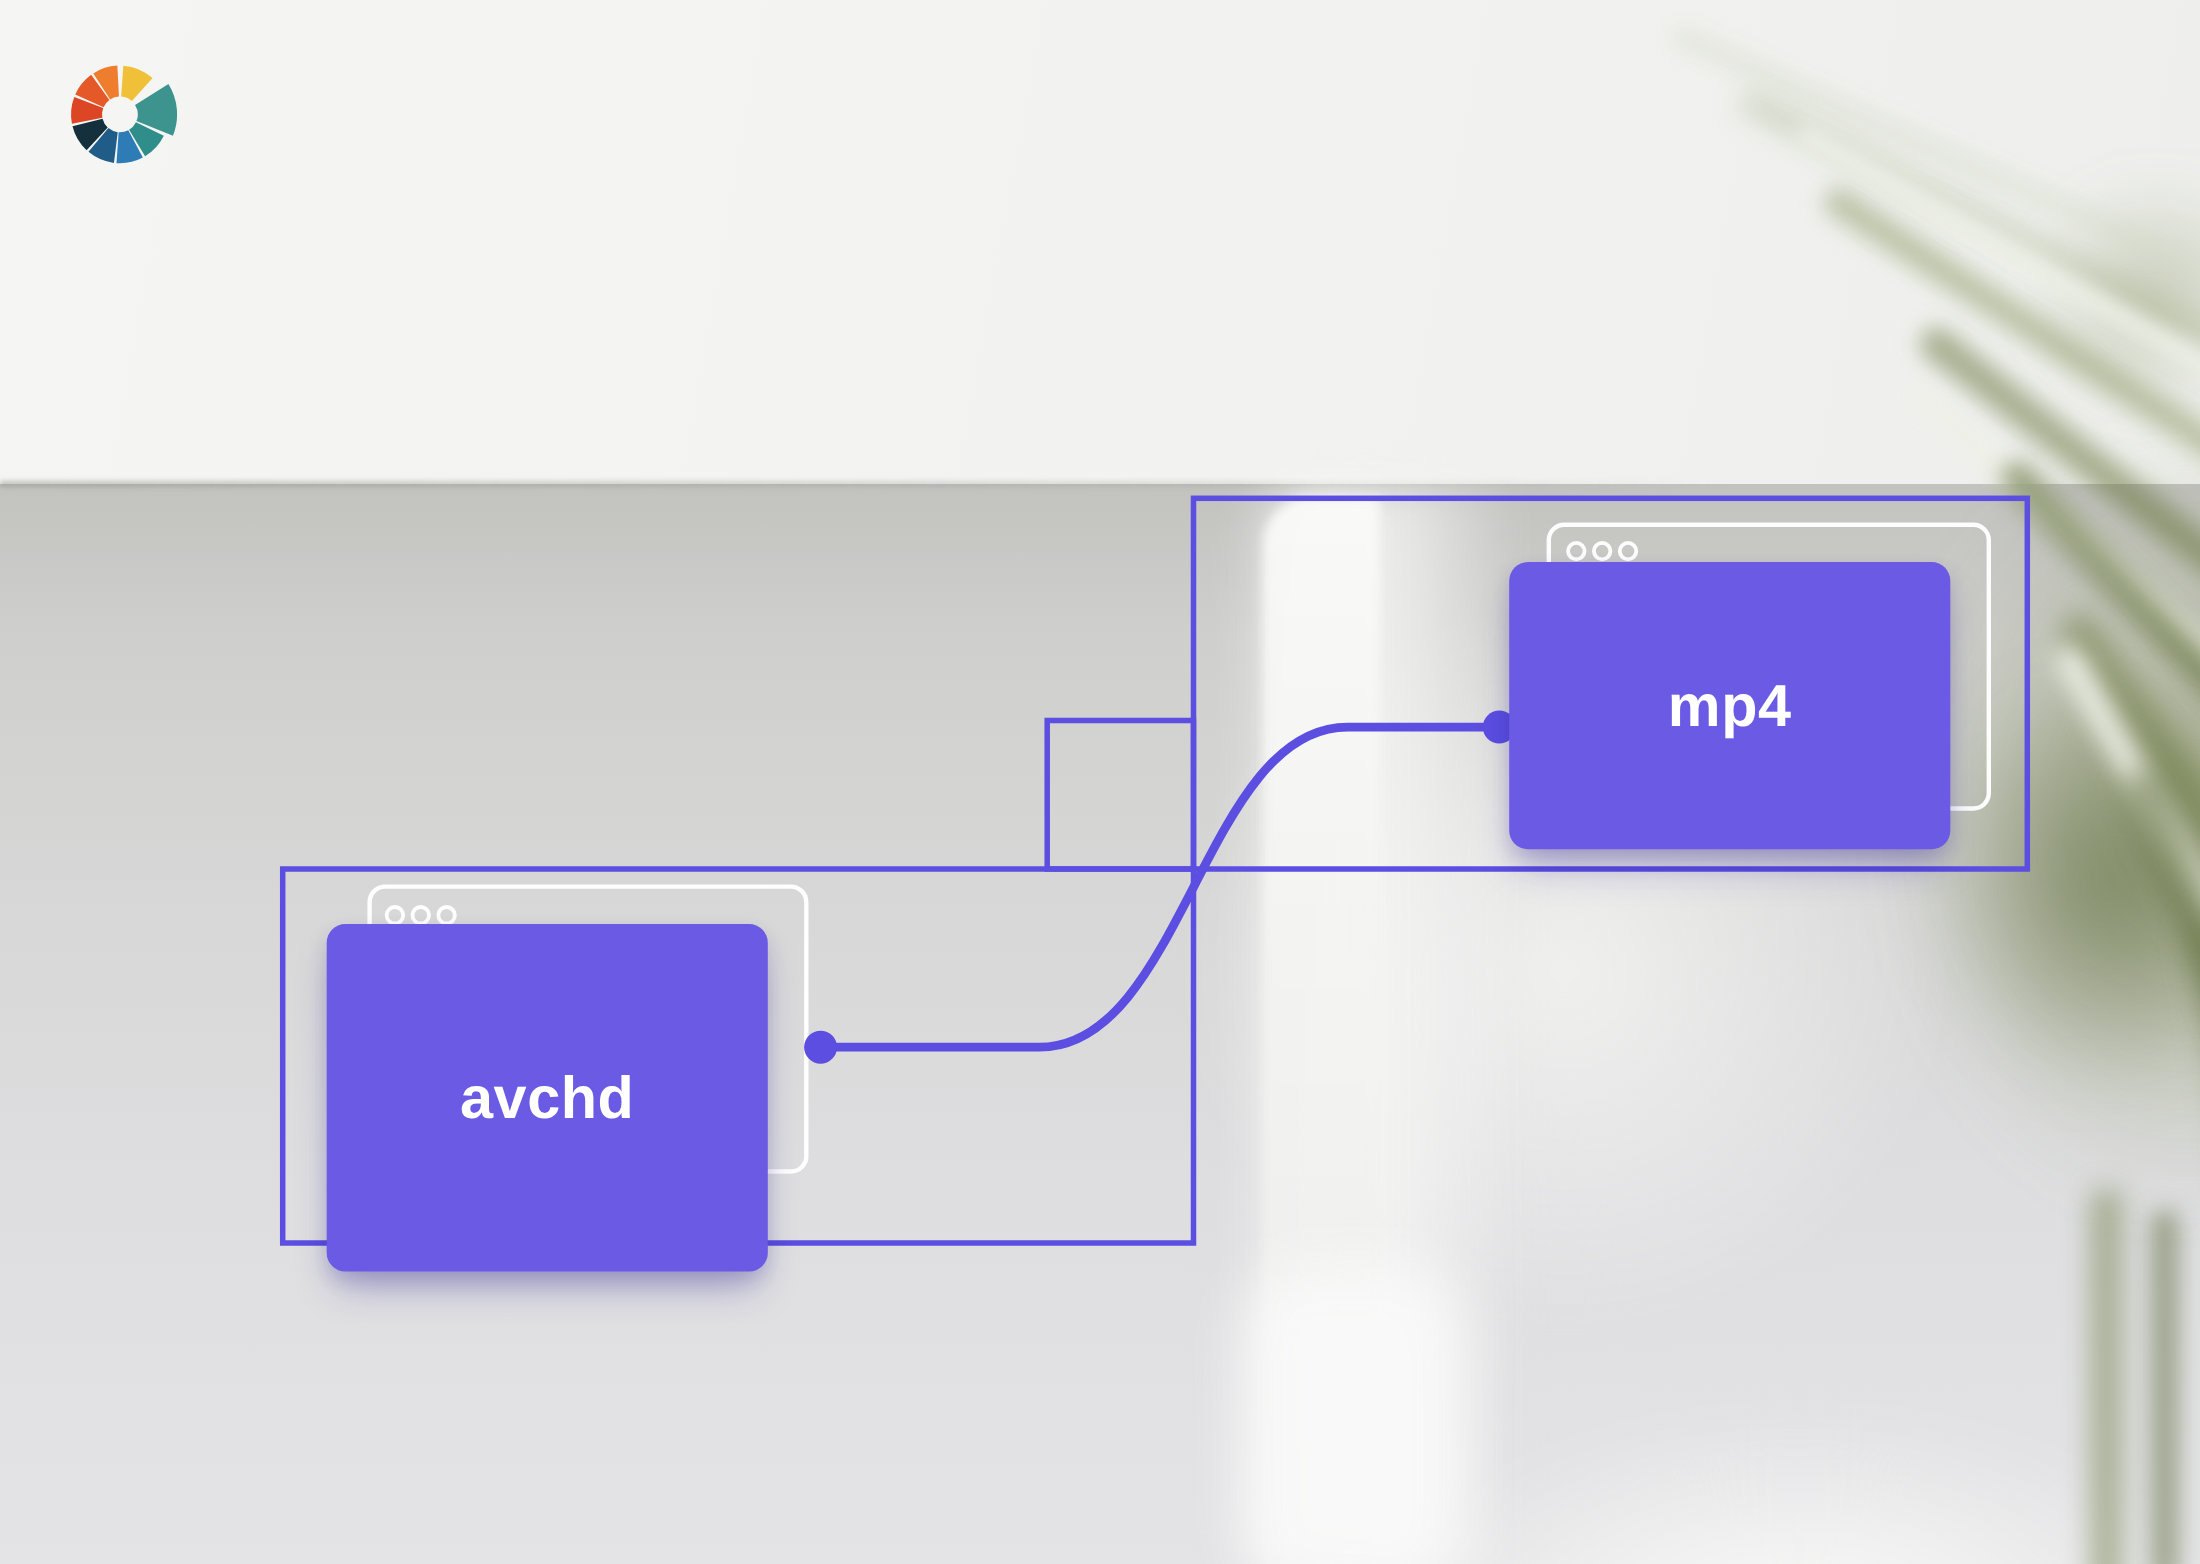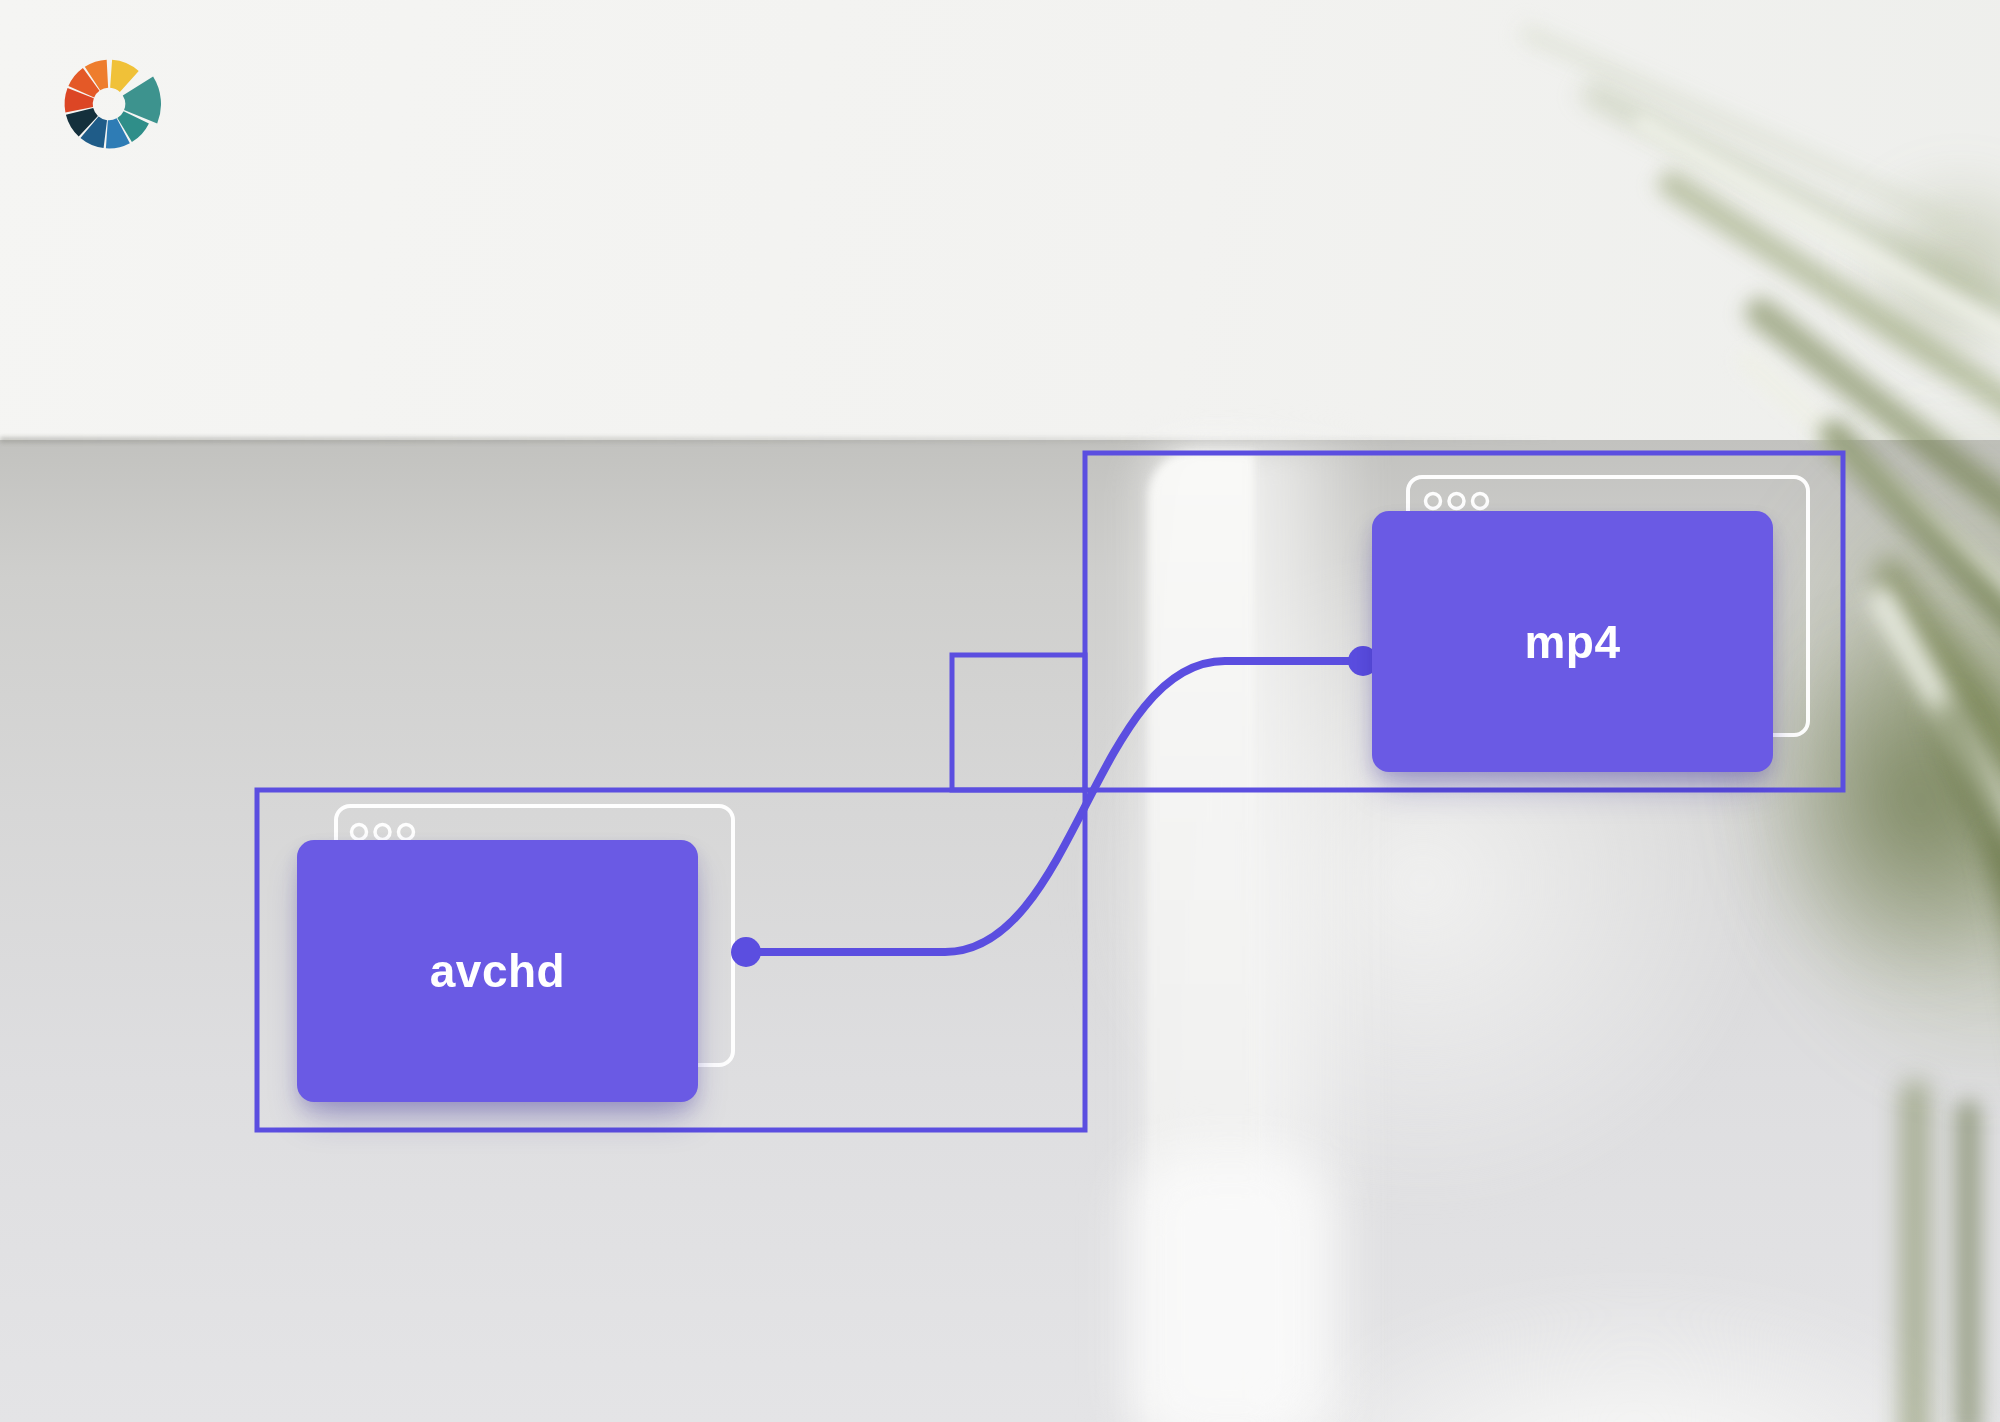--- a/index.html
+++ b/index.html
@@ -63,23 +63,23 @@
   svg.overlay{position:absolute;left:0;top:0;width:2000px;height:1422px;z-index:2;}
   .orect{fill:none;stroke:var(--outline);stroke-width:5;}
   .wframe{fill:none;stroke:var(--frame);stroke-width:4;}
   .wdot{fill:none;stroke:var(--frame);stroke-width:3.5;}
   .conn{fill:none;stroke:var(--connector);stroke-width:8;stroke-linecap:round;}
   .cdot{fill:var(--connector);}
   
   .card{position:absolute;z-index:3;border-radius:17px;background:var(--card);
     display:flex;align-items:center;justify-content:center;
     box-shadow:0 22px 36px -10px rgba(47,35,150,.35),0 8px 16px rgba(47,35,150,.15);}
-  .card-avchd{left:297px;top:840px;width:401px;height:262px;}
+  .card-avchd{left:297px;top:840px;width:401px;height:316px;}
   .card-mp4{left:1372px;top:511px;width:401px;height:261px;}
-  .card-label{color:var(--label);font-weight:bold;font-size:46px;line-height:1;letter-spacing:.5px;text-align:center;}
+  .card-label{color:var(--label);font-weight:bold;font-size:54px;line-height:1;letter-spacing:.5px;text-align:center;}
   
   .logo{position:absolute;left:57px;top:52px;width:104px;height:104px;z-index:4;}
 </style>
 </head>
 <body>
 
 <div class="abs bg-wall"></div>
 <div class="abs bg-surface"></div>
 <div class="abs bg-surface-light"></div>
 <div class="abs edge-shadow"></div>

